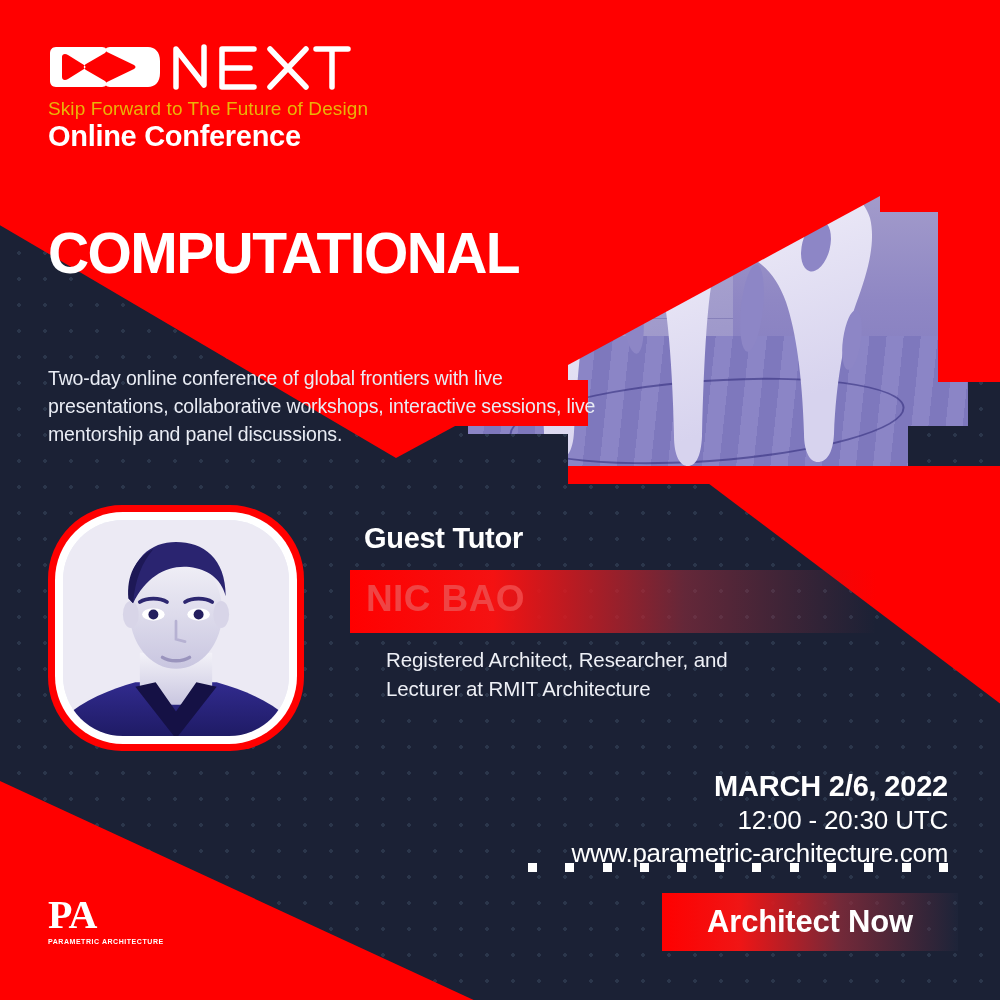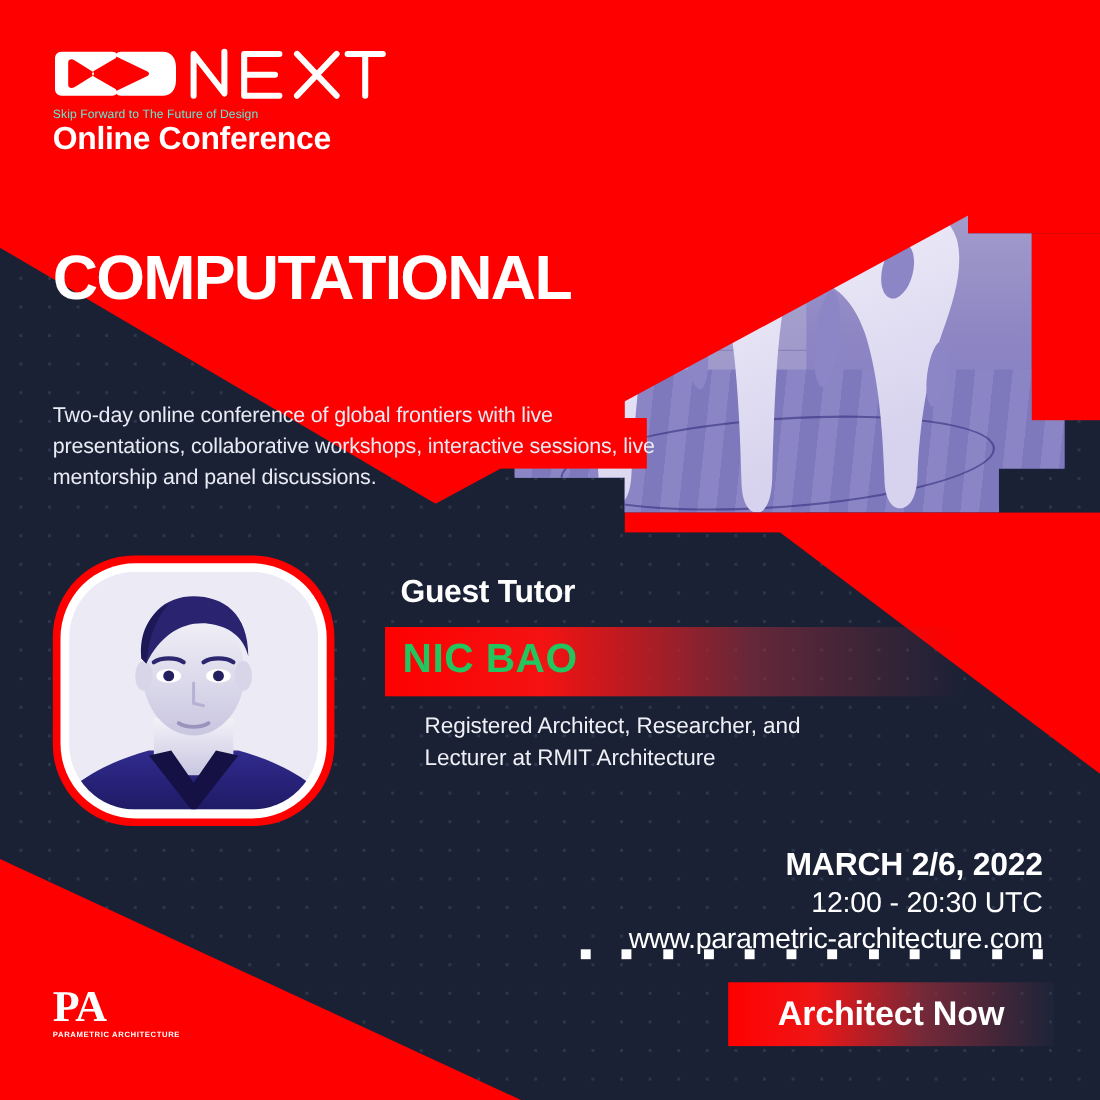--- a/index.html
+++ b/index.html
@@ -95,21 +95,21 @@
   }
   .pav-struct{ position:absolute; inset:0; }
   .pav-struct svg{ width:100%; height:100%; display:block; }
 
   
   .logo-block{ position:absolute; left:48px; top:38px; z-index:6; }
   .cdnext{ display:flex; align-items:center; height:58px; }
   .cd-mark{ display:block; }
   .next-word{ display:block; margin-left:4px; }
   .tagline{
-    color:#5eead4; font-size:11px; letter-spacing:.1px;
+    color:#eab308; font-size:19px; letter-spacing:.1px;
     margin-top:2px; font-weight:400; white-space:nowrap;
   }
   .online-conf{
     color:#ffffff; font-size:29px; font-weight:700;
     letter-spacing:-.3px; margin-top:1px; line-height:1.1;
     white-space:nowrap;
   }
 
   
   .headline{
@@ -151,21 +151,21 @@
     position:absolute; left:364px; top:522px; z-index:6;
     color:#ffffff; font-size:29px; font-weight:700; letter-spacing:-.3px;
   }
   .name-bar{
     position:absolute; left:350px; top:570px; z-index:5;
     width:598px; height:63px;
     background:linear-gradient(90deg,#ff0000 0%,#f41212 24%,rgba(160,45,60,.55) 56%,rgba(40,48,70,0) 88%);
   }
   .tutor-name{
     position:absolute; left:366px; top:578px; z-index:6;
-    color:#22c55e; font-size:37px; font-weight:700; letter-spacing:.4px;
+    color:#ef4444; font-size:37px; font-weight:700; letter-spacing:.4px;
   }
   .tutor-desc{
     position:absolute; left:366px; top:645px; z-index:6;
     color:#eef0f6; font-size:20.5px; line-height:1.42; font-weight:400;
     letter-spacing:-.1px;
     margin-left:20px;
   }
   .tutor-desc span{ display:block; }
 
   

